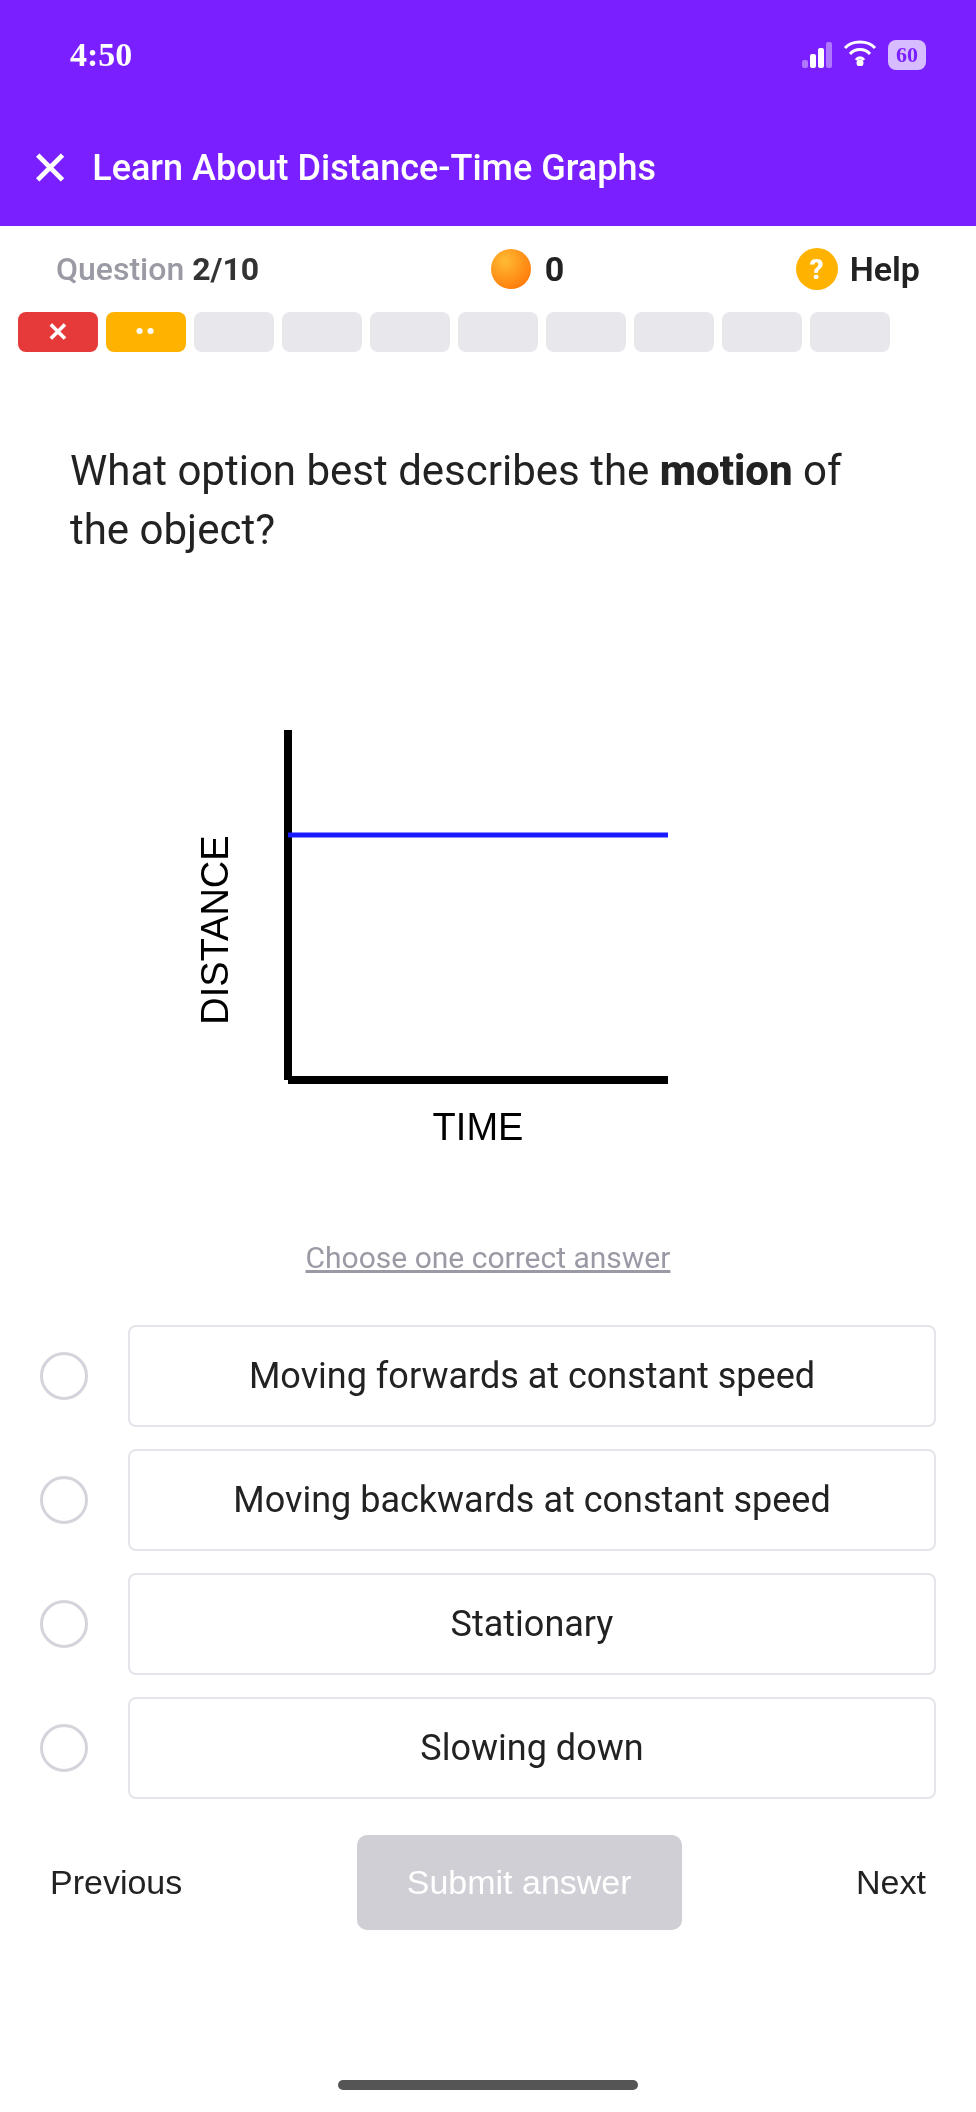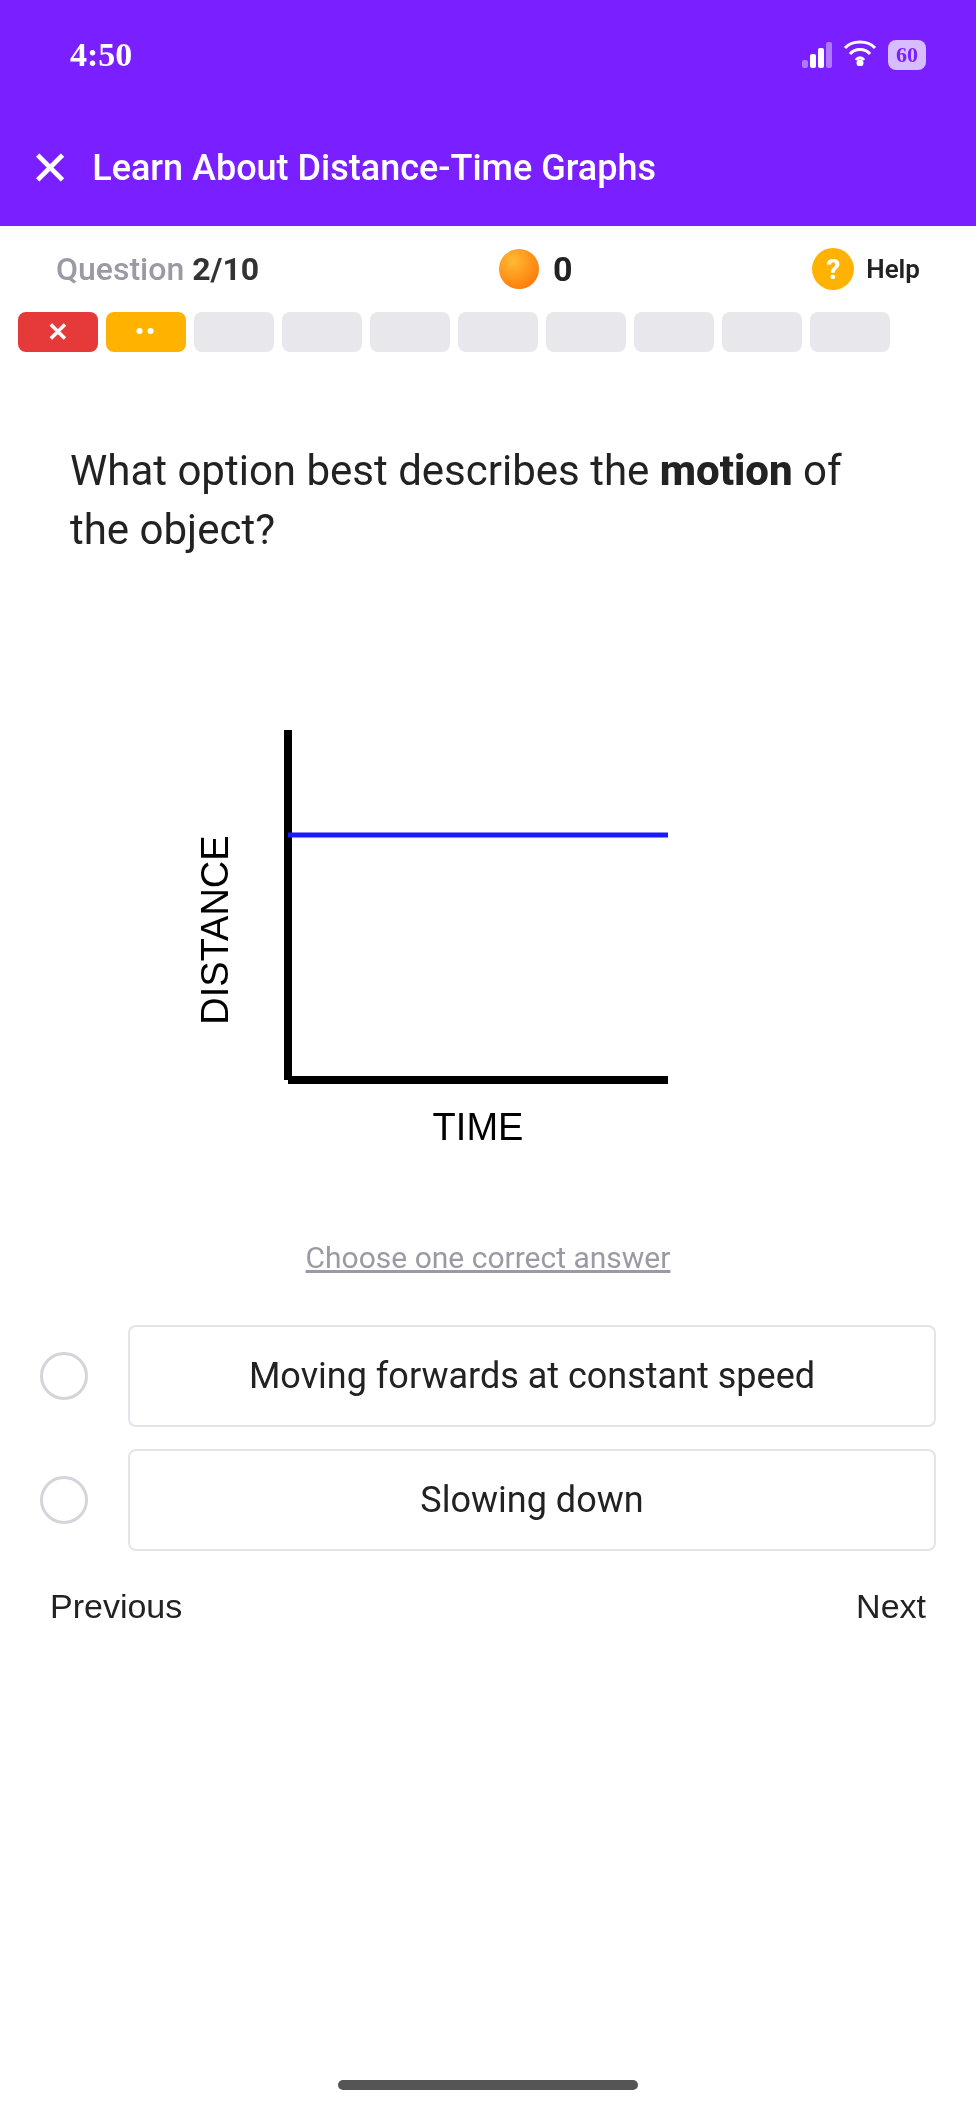--- a/index.html
+++ b/index.html
@@ -14,21 +14,21 @@
     .close-x { font-size: 48px; font-weight: 300; color: #fff; }
     .header-title { font-size: 36px; font-weight: 500; }
     .sub-header { display: flex; align-items: center; justify-content: space-between; padding: 22px 56px; text-align: right; }
     .question-count { font-size: 32px; color: #9a9aa5; font-weight: 500; }
     .question-count .num { color: #333; font-weight: 700; }
     .score-group { display: flex; align-items: center; gap: 14px; }
     .orange-dot { width: 40px; height: 40px; border-radius: 50%; background: radial-gradient(circle at 35% 30%, #ffbb33, #ff6a00); }
     .score-val { font-size: 34px; font-weight: 700; color: #222; }
     .help-group { display: flex; align-items: center; gap: 12px; }
     .help-circle { width: 42px; height: 42px; border-radius: 50%; background: #ffb300; color: #fff; display: flex; align-items: center; justify-content: center; font-size: 28px; font-weight: 800; }
-    .help-text { font-size: 26px; font-weight: 600; color: #222; }
+    .help-text { font-size: 34px; font-weight: 600; color: #222; }
     .progress-chips { display: flex; gap: 8px; padding: 0 18px 20px; }
     .chip { width: 80px; height: 40px; border-radius: 8px; background: #e8e8ec; display: flex; align-items: center; justify-content: center; }
     .chip.wrong { background: #e63939; color: #fff; font-weight: 900; font-size: 26px; }
     .chip.current { background: #ffb300; color: #fff; font-weight: 900; font-size: 24px; letter-spacing: 2px; }
     .question-area { padding: 30px 70px 0; }
     .question-text { font-size: 42px; line-height: 1.4; color: #222; margin-top: 40px; }
     .question-text .bold { font-weight: 800; }
     .graph-wrap { display: flex; justify-content: center; padding: 140px 0 60px; }
     .instruction { text-align: center; color: #9a9aa5; font-size: 30px; padding: 20px 0 50px; text-decoration: underline; }
     .options { padding: 0 40px 0 40px; }
@@ -118,22 +118,31 @@
 
 <div class="instruction">Choose one correct answer</div>
 
 <div class="options">
   <div class="option-row">
     <span class="radio"></span>
     <div class="option-box">Moving forwards at constant speed</div>
   </div>
   <div class="option-row">
     <span class="radio"></span>
+    <div class="option-box">Moving backwards at constant speed</div>
+  </div>
+  <div class="option-row">
+    <span class="radio"></span>
+    <div class="option-box">Stationary</div>
+  </div>
+  <div class="option-row">
+    <span class="radio"></span>
     <div class="option-box">Slowing down</div>
   </div>
 </div>
 
 <div class="bottom-nav">
   <button class="nav-btn">Previous</button>
+  <button class="submit-btn">Submit answer</button>
   <button class="nav-btn">Next</button>
 </div>
 
 <div class="home-indicator"></div>
 
 </body></html>

